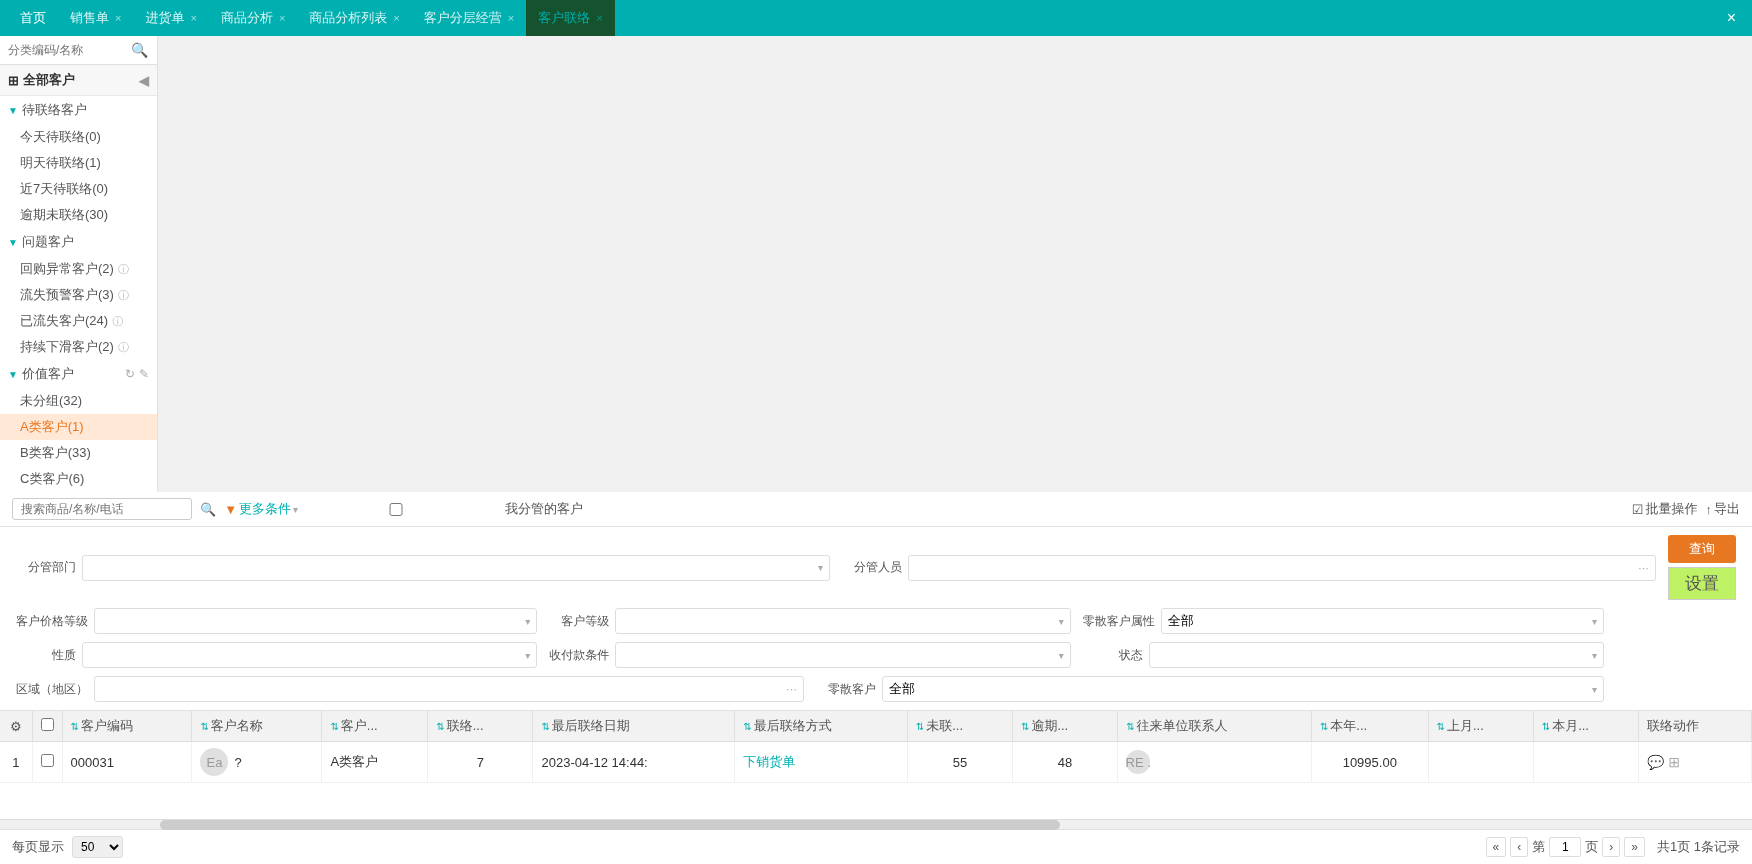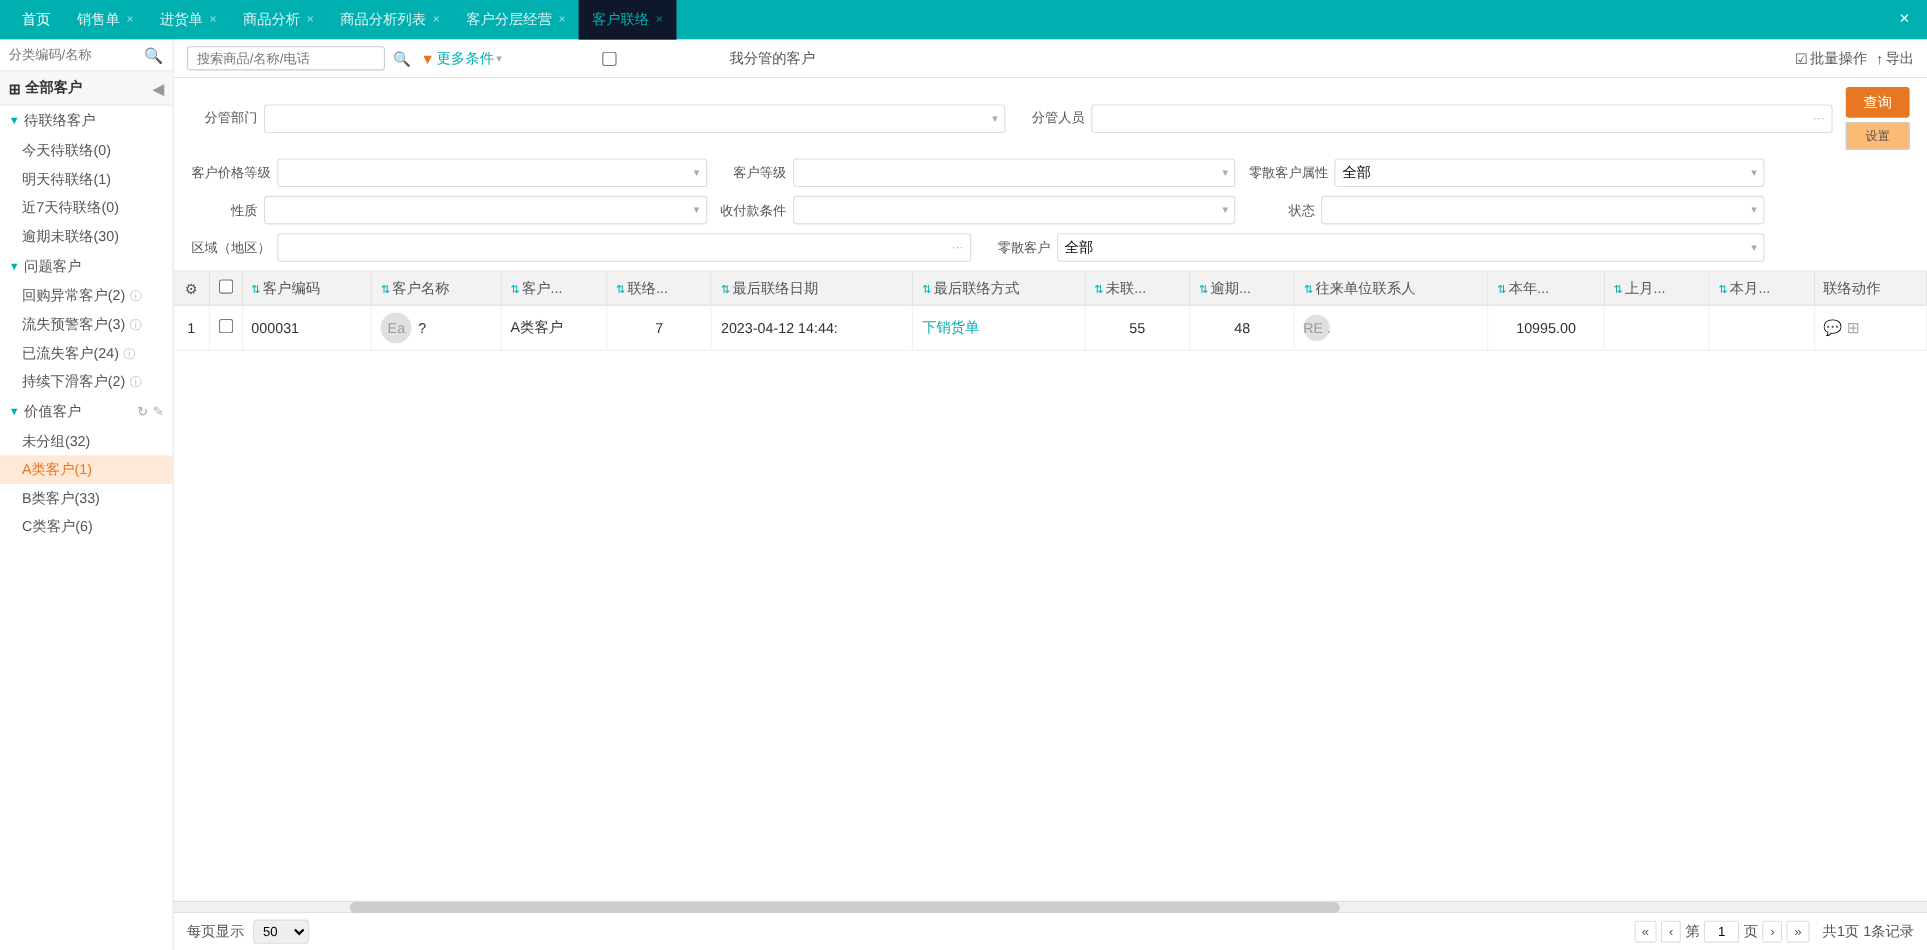--- a/index.html
+++ b/index.html
@@ -27,41 +27,42 @@
       padding: 16px 12px;
       height: 100%;
       display: flex;
       align-items: center;
       cursor: pointer;
       color: rgba(255,255,255,0.85);
       font-size: 13px;
       position: relative;
     }
     .top-nav .nav-tab.active {
-      background: #0f172a;
+      background: #14532d;
       color: #00b0b0;
     }
     .top-nav .nav-tab .close-x {
       margin-left: 6px;
       font-size: 11px;
       color: inherit;
       opacity: 0.7;
     }
     .top-nav .nav-close-all {
       margin-left: auto;
       color: white;
       cursor: pointer;
       font-size: 16px;
       padding: 0 8px;
     }
 
     
     .main-container {
       display: flex;
       height: calc(864px - 36px);
+      flex-direction: column;
     }
 
     
     .sidebar {
       width: 158px;
       background: #fff;
       border-right: 1px solid #e0e0e0;
       display: flex;
       flex-direction: column;
       overflow-y: auto;
@@ -239,26 +240,26 @@
     .btn-query {
       background: #e87722;
       color: #fff;
       border: none;
       border-radius: 3px;
       padding: 5px 16px;
       font-size: 13px;
       cursor: pointer;
     }
     .btn-settings {
-      background: #fdba74;
+      background: #bef264;
       color: #555;
       border: 1px solid #ccc;
       border-radius: 0;
       padding: 4px 16px;
-      font-size: 11px;
+      font-size: 17px;
       cursor: pointer;
     }
 
     
     .table-area {
       flex: 1;
       background: #fff;
       margin: 0;
       overflow: auto;
       position: relative;

